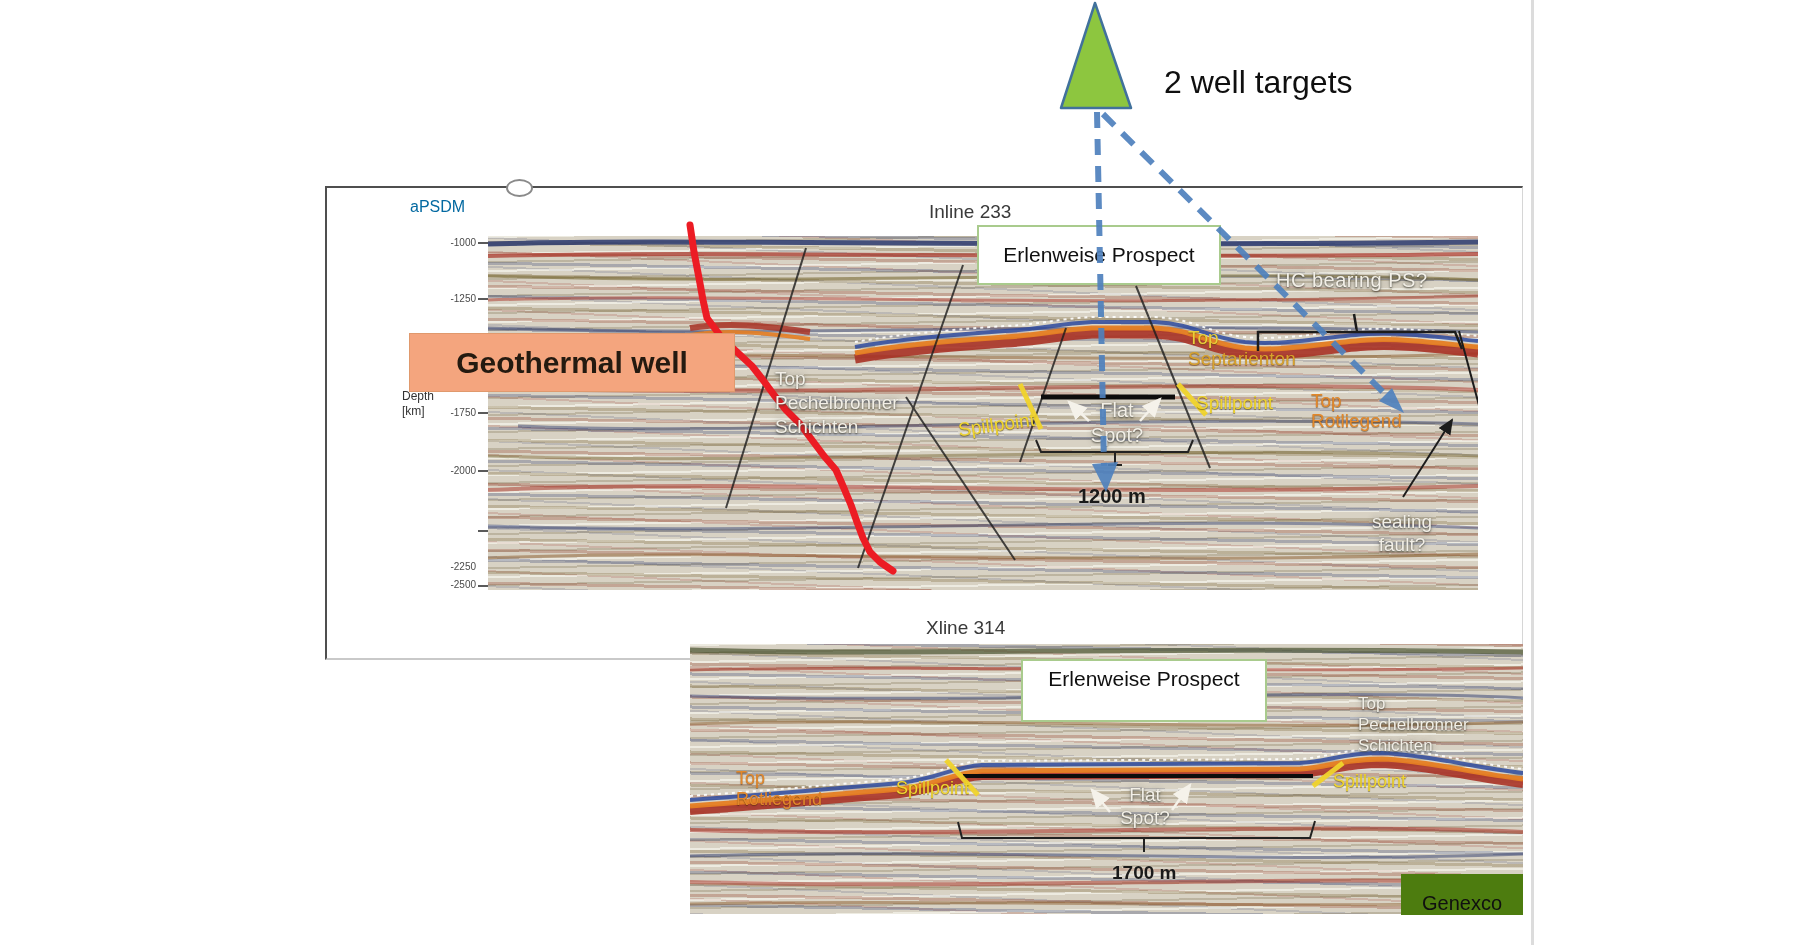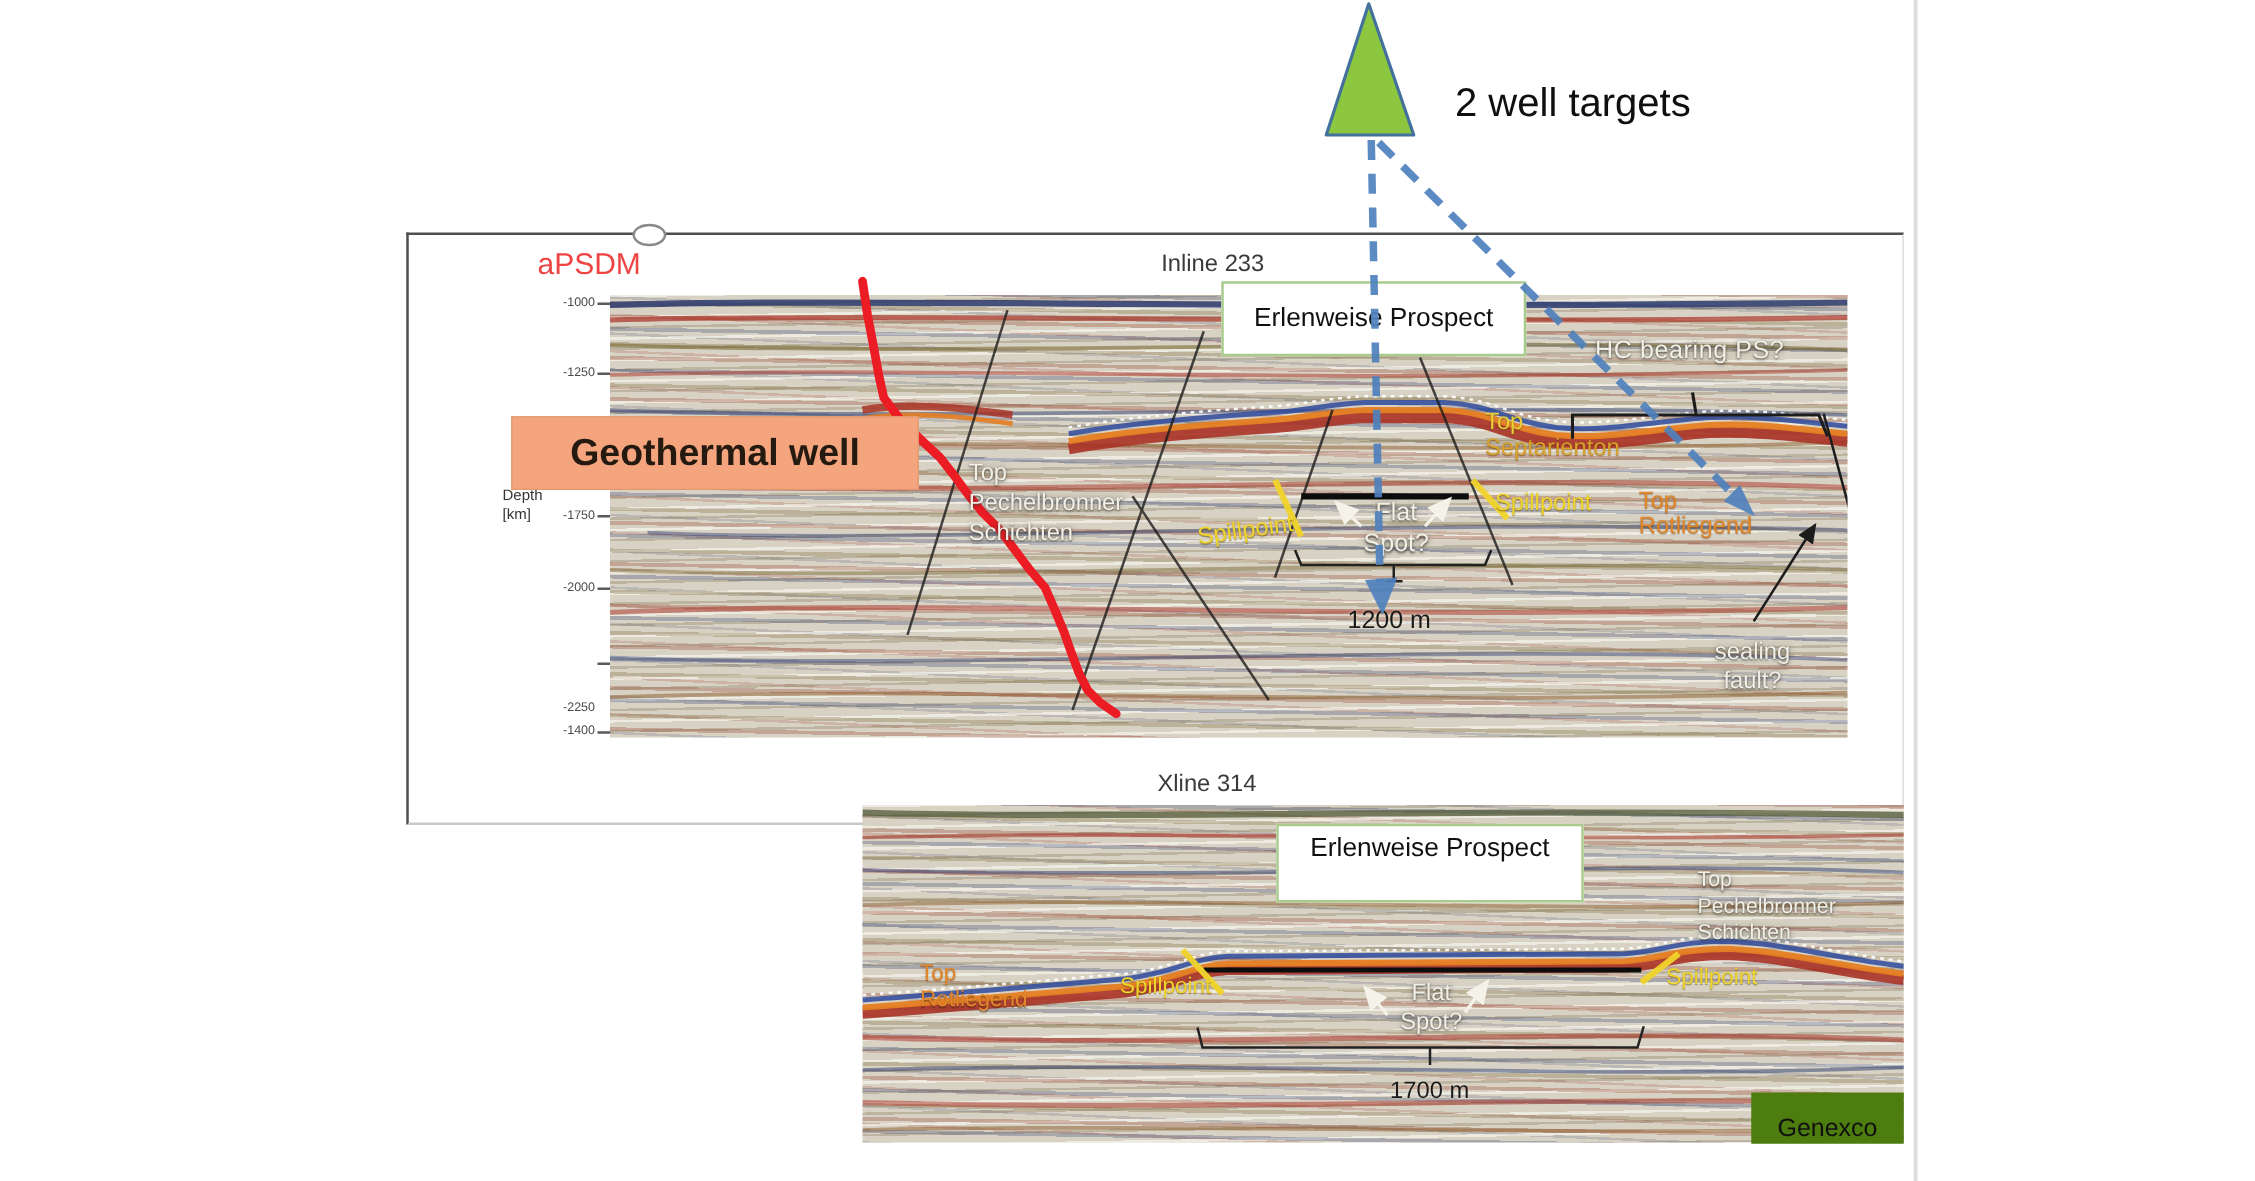--- a/index.html
+++ b/index.html
@@ -11,21 +11,21 @@
   #slide-edge{left:1531px;top:0;width:3px;height:945px;background:#dcdcdc;}
   #panel-frame{left:325px;top:186px;width:1198px;height:474px;background:#fff;box-sizing:border-box;
     border-top:2px solid #4f4f4f;border-left:2px solid #4f4f4f;
     border-right:1px solid #d6d6d6;border-bottom:2px solid #c9c9c9;z-index:1;}
   #handle{left:506px;top:179px;width:23px;height:14px;border:2px solid #8a8a8a;border-radius:50%;
     background:#fff;z-index:2;}
 
   
   #title{left:387px;top:58px;font-size:35px;letter-spacing:.5px;color:#0f0f0f;z-index:4;}
   #well-targets{left:1164px;top:64px;font-size:32px;color:#0f0f0f;z-index:4;}
-  #apsdm{left:430px;top:198px;font-size:24px;color:#ef4444;z-index:4;}
+  #apsdm{left:410px;top:198px;font-size:16px;color:#0369a1;z-index:4;}
   #inline-name{left:929px;top:201px;font-size:19px;color:#3a3a3a;z-index:4;}
   #xline-name{left:926px;top:617px;font-size:19px;color:#3a3a3a;z-index:4;}
 
   
   .tick-label{width:40px;text-align:right;font-size:10px;color:#4a4a4a;z-index:2;}
   .tick-dash{width:10px;height:2px;background:#5a5a5a;z-index:2;}
   #depth-title{left:402px;top:389px;font-size:12px;line-height:15px;color:#333;z-index:2;text-align:left;}
 
   
   .seis{background-color:#d8d2c4;z-index:2;
@@ -49,21 +49,21 @@
     display:flex;justify-content:center;font-size:21px;color:#101010;}
   #prospect-up{left:977px;top:225px;width:244px;height:60px;align-items:center;}
   #prospect-low{left:1021px;top:659px;width:246px;height:63px;align-items:flex-start;padding-top:6px;}
   #genexco-box{left:1401px;top:874px;width:122px;height:41px;background:#4d7c0f;z-index:4;
     display:flex;align-items:flex-end;justify-content:center;font-size:20px;color:#101010;}
 
   
   .wlab{color:#f2efe7;text-shadow:0 1px 2px rgba(60,60,50,.9),0 0 6px rgba(60,60,50,.45);z-index:4;}
   .ylab{color:#f0d52f;text-shadow:0 1px 1px rgba(90,70,0,.65);z-index:4;}
   .olab{color:#e2882b;text-shadow:0 1px 1px rgba(70,35,0,.55);z-index:4;}
-  .dlab{color:#1a1a1a;font-weight:normal;z-index:4;text-shadow:0 0 3px rgba(235,230,215,.7);}
+  .dlab{color:#1a1a1a;font-weight:bold;z-index:4;text-shadow:0 0 3px rgba(235,230,215,.7);}
   #hc-bearing{left:1276px;top:269px;font-size:20px;letter-spacing:.5px;}
   #toppech-up{left:775px;top:367px;font-size:19px;line-height:24px;}
   #septarienton{left:1188px;top:327px;font-size:19px;line-height:21px;z-index:4;}
   #septarienton .l1{color:#e8cf3a;text-shadow:0 1px 1px rgba(90,70,0,.6);}
   #septarienton .l2{color:#d8a22c;text-shadow:0 1px 1px rgba(90,50,0,.6);}
   #spill-up-left{left:958px;top:414px;font-size:19px;transform:rotate(-8deg);}
   #spill-up-right{left:1196px;top:392px;font-size:19px;}
   #rotliegend-up{left:1311px;top:391px;font-size:19px;line-height:20px;}
   #flat-up{left:1073px;top:398px;width:88px;text-align:center;font-size:20px;line-height:25px;}
   #m1200{left:1078px;top:485px;font-size:20px;}
@@ -102,21 +102,21 @@
   <div class="abs tick-label" style="left:436px;top:237px;">-1000</div>
   <div class="abs tick-dash" style="left:478px;top:242px;"></div>
   <div class="abs tick-label" style="left:436px;top:293px;">-1250</div>
   <div class="abs tick-dash" style="left:478px;top:298px;"></div>
   <div class="abs tick-label" style="left:436px;top:407px;">-1750</div>
   <div class="abs tick-dash" style="left:478px;top:412px;"></div>
   <div class="abs tick-label" style="left:436px;top:465px;">-2000</div>
   <div class="abs tick-dash" style="left:478px;top:470px;"></div>
   <div class="abs tick-label" style="left:436px;top:525px;margin-top:36px;">-2250</div>
   <div class="abs tick-dash" style="left:478px;top:530px;"></div>
-  <div class="abs tick-label" style="left:436px;top:579px;">-1400</div>
+  <div class="abs tick-label" style="left:436px;top:579px;">-2500</div>
   <div class="abs tick-dash" style="left:478px;top:585px;"></div>
 
   <div class="abs seis" id="seis-upper">
     <svg width="990" height="354" viewBox="0 0 990 354">
       <defs>
         <marker id="mwU" markerWidth="9" markerHeight="8" refX="7" refY="3.5" orient="auto">
           <path d="M0,0 L8,3.5 L0,7 z" fill="#f5f2ea"></path>
           </marker>
         <marker id="mbU" markerWidth="9" markerHeight="8" refX="7" refY="3.5" orient="auto">
           <path d="M0,0 L8,3.5 L0,7 z" fill="#1c1c1c"></path>

